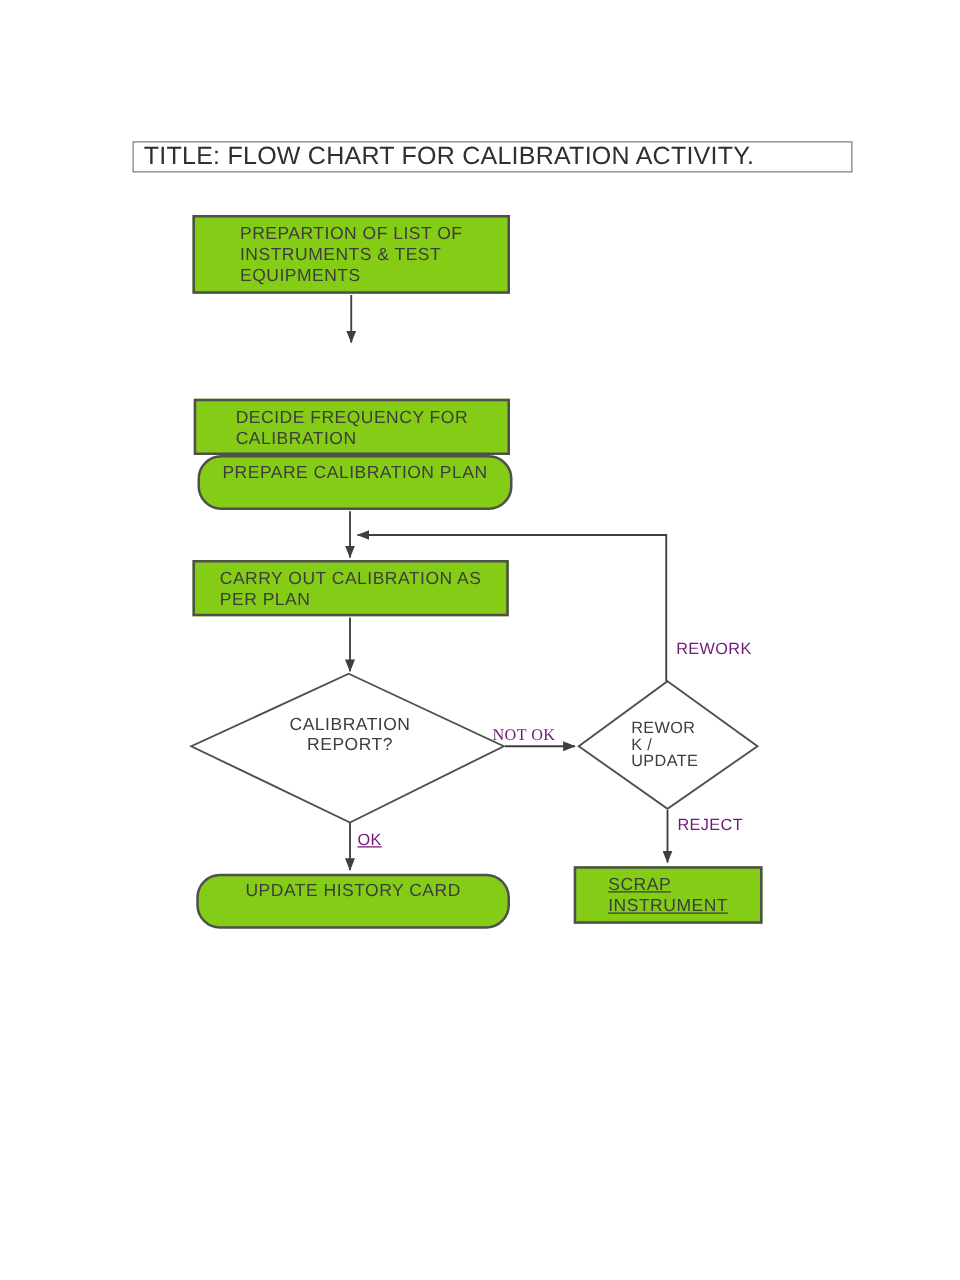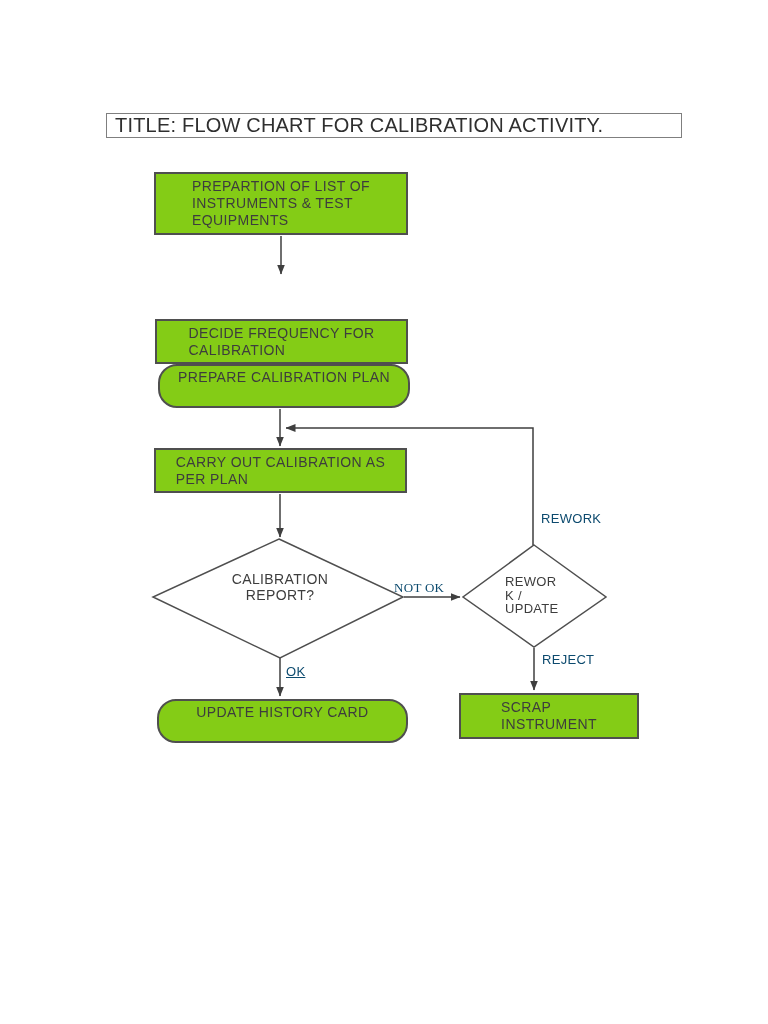--- a/index.html
+++ b/index.html
@@ -56,21 +56,21 @@
   .box.top-aligned {
     align-items: flex-start;
     padding-top: 3px;
     border-radius: 19px;
   }
   #box-prep   { left: 154px; top: 172px; width: 254px; height: 63px; }
   #box-freq   { left: 155px; top: 276px; width: 253px; height: 45px; margin-top: 43px; }
   #box-plan   { left: 158px; top: 364px; width: 252px; height: 44px; }
   #box-carry  { left: 154px; top: 448px; width: 253px; height: 45px; }
   #box-update { left: 157px; top: 699px; width: 251px; height: 44px; }
-  #box-scrap  { left: 459px; top: 693px; width: 180px; height: 46px; }
+  #box-scrap  { left: 459px; top: 693px; width: 151px; height: 46px; text-decoration: underline; }
 
   .diamond-text {
     position: absolute;
     color: #3d3d3d;
     white-space: pre-line;
   }
   #dtext-report {
     left: 198px;
     top: 571px;
     width: 164px;
@@ -83,21 +83,21 @@
     left: 505px;
     top: 575px;
     width: 74px;
     font-size: 13px;
     line-height: 13.5px;
     letter-spacing: 0.3px;
     text-align: left;
   }
   .edge-label {
     position: absolute;
-    color: #0c4a6e;
+    color: #701a75;
     font-size: 13px;
     letter-spacing: 0.3px;
     white-space: nowrap;
   }
   #lbl-notok  { left: 394px; top: 580px; font-family: Liberation Serif, serif; }
   #lbl-ok     { left: 286px; top: 664px; text-decoration: underline; }
   #lbl-rework { left: 541px; top: 511px; }
   #lbl-reject { left: 542px; top: 652px; }
 </style>
 </head>

